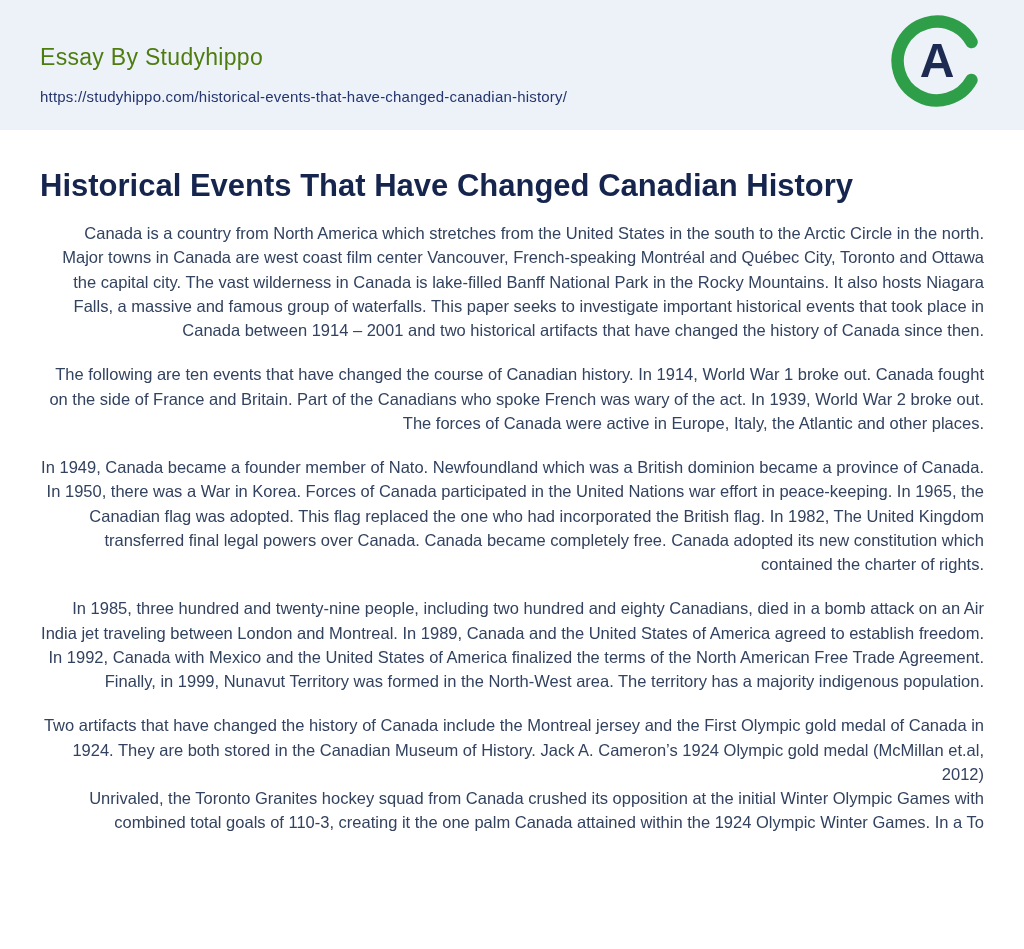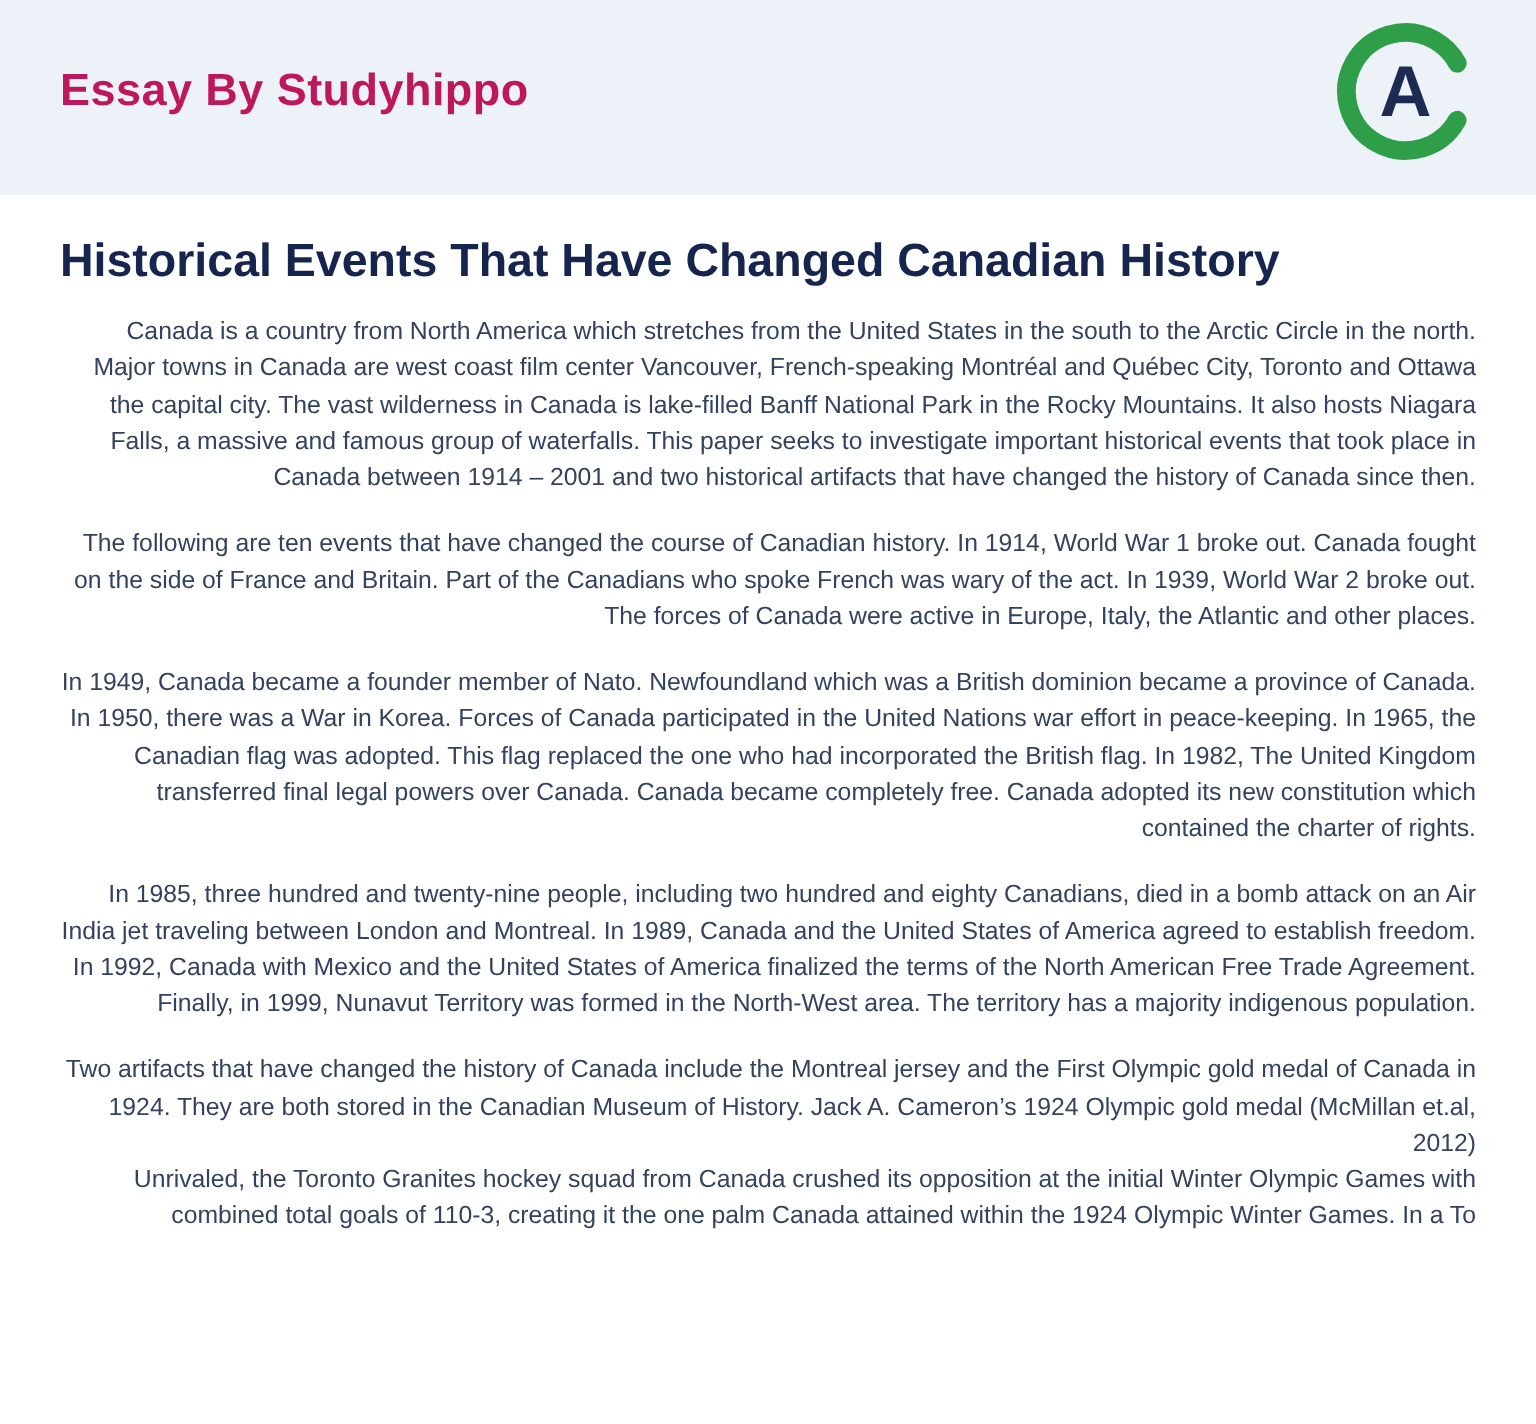--- a/index.html
+++ b/index.html
@@ -14,23 +14,23 @@
 
   
   .site-header {
     position: relative;
     background: #edf2f9;
     height: 130px;
     padding: 44px 40px 0 40px;
   }
   .site-name {
     display: inline-block;
-    color: #be185d;
-    font-size: 30px;
-    font-weight: bold;
+    color: #4d7c0f;
+    font-size: 23px;
+    font-weight: normal;
     letter-spacing: 0.3px;
     text-decoration: none;
     cursor: pointer;
   }
   .page-url {
     display: block;
     margin-top: 17px;
     color: #24356e;
     font-size: 15px;
     letter-spacing: 0.2px;
@@ -50,20 +50,21 @@
   .article {
     padding: 24px 40px 0 40px;
   }
   .article-title {
     color: #16254e;
     font-size: 31px;
     line-height: 1.26;
     font-weight: bold;
     max-width: 900px;
     margin-bottom: 16px;
+    margin-top: 12px;
   }
   .article-paragraph {
     color: #32425f;
     font-size: 16.5px;
     line-height: 1.47;
     max-width: 950px;
     margin-bottom: 20px;
     white-space: pre-line;
     text-align: right;
   }
@@ -72,20 +73,21 @@
     font-weight: bold;
   }
 </style>
 </head>
 <body>
 
 <div class="page">
 
   <header class="site-header">
     <a class="site-name">Essay By Studyhippo</a>
+    <a class="page-url">https://studyhippo.com/historical-events-that-have-changed-canadian-history/</a>
 
     <div class="logo-wrap">
       <svg width="96" height="96" viewBox="0 0 100 100" aria-hidden="true">
         <circle cx="50" cy="50" r="41" fill="none" stroke="#2f9e49" stroke-width="13" stroke-linecap="round" stroke-dasharray="216 41.6" transform="rotate(29 50 50)"></circle>
         <text class="logo-letter" x="50" y="67" text-anchor="middle" font-size="50" fill="#1d2b52">A</text>
       </svg>
     </div>
   </header>
 
   <main class="article">

